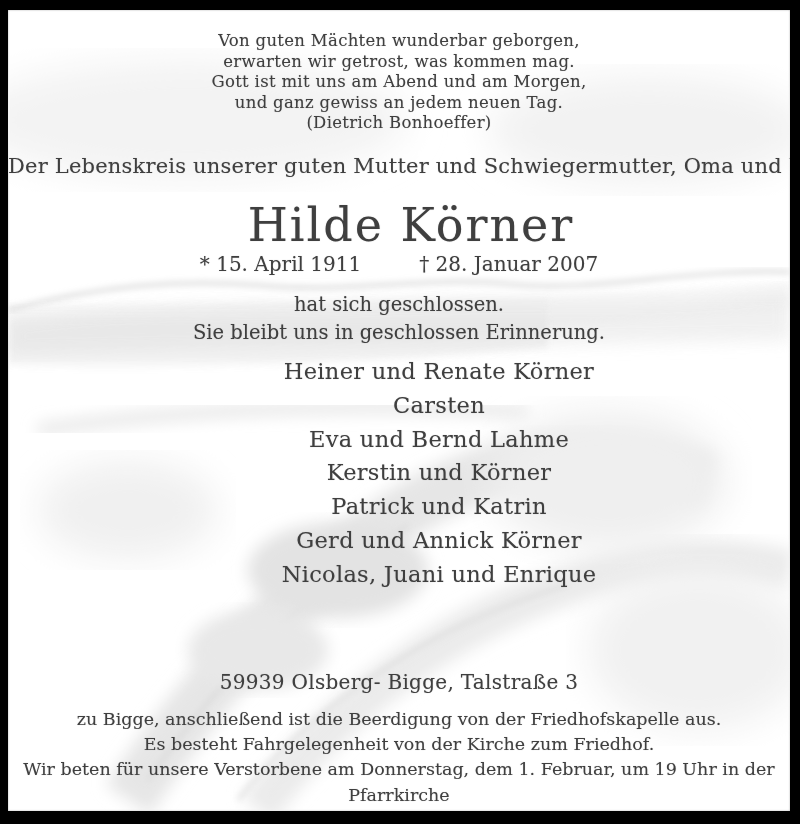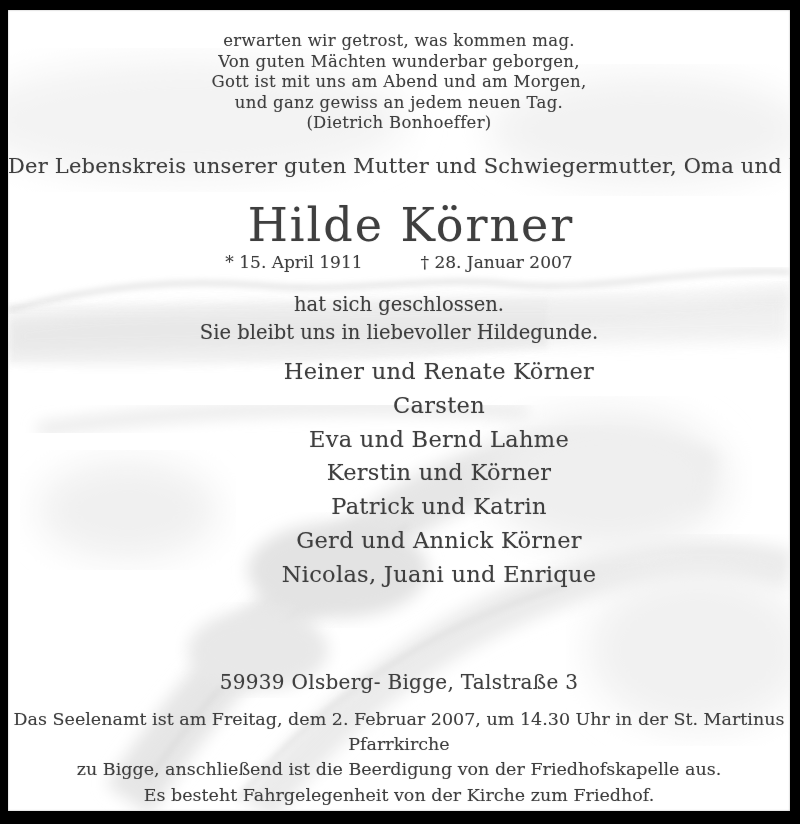--- a/index.html
+++ b/index.html
@@ -17,21 +17,21 @@
     overflow:hidden;
     box-shadow:inset 0 0 2px rgba(0,0,0,.35);
   }
   .sketch{position:absolute;left:0;top:0;width:100%;height:100%;}
   .content{position:absolute;left:0;top:0;width:100%;height:100%;color:#3f3f3f;}
   .block{position:absolute;left:0;width:100%;text-align:center;}
   .soft{text-shadow:0 0 1px rgba(80,80,80,.35);}
   .quote{top:21px;font-size:16.5px;line-height:20.5px;letter-spacing:.3px;}
   .intro{top:144px;font-size:21px;letter-spacing:.2px;white-space:nowrap;}
   .name{top:176px;font-size:46px;letter-spacing:2px;font-weight:400;margin:12px;}
-  .dates{top:242px;font-size:17px;display:flex;justify-content:center;gap:58px;}
+  .dates{top:242px;font-size:20px;display:flex;justify-content:center;gap:58px;}
   .closing{top:281px;font-size:19.5px;line-height:27.5px;text-align:center;}
   .mourners{top:345px;font-size:22.5px;line-height:33.8px;letter-spacing:.3px;padding-left:40px;}
   .address{top:660px;font-size:20px;letter-spacing:.3px;}
   .service{top:697px;font-size:17.5px;line-height:25.2px;}
 </style>
 </head>
 <body>
 
 <div class="frame">
   <div class="paper">
@@ -72,55 +72,54 @@
       <ellipse cx="330" cy="560" rx="90" ry="48" fill="#e3e3e3" filter="url(#blurM)"></ellipse>
       <ellipse cx="250" cy="640" rx="70" ry="40" fill="#e8e8e8" filter="url(#blurM)"></ellipse>
       <ellipse cx="600" cy="470" rx="120" ry="70" fill="#efefef" filter="url(#blurL)"></ellipse>
       <ellipse cx="690" cy="640" rx="110" ry="80" fill="#f1f1f1" filter="url(#blurL)"></ellipse>
       <ellipse cx="120" cy="500" rx="90" ry="50" fill="#f0f0f0" filter="url(#blurL)"></ellipse>
     </svg>
 
     <div class="content">
 
       <div class="block quote soft">
+        <div>Von guten Mächten wunderbar geborgen,</div>
         <div>erwarten wir getrost, was kommen mag.</div>
-        <div>Von guten Mächten wunderbar geborgen,</div>
         <div>Gott ist mit uns am Abend und am Morgen,</div>
         <div>und ganz gewiss an jedem neuen Tag.</div>
         <div>(Dietrich Bonhoeffer)</div>
       </div>
 
       <div class="block intro soft">Der Lebenskreis unserer guten Mutter und Schwiegermutter, Oma und Uroma</div>
 
       <h1 class="block name soft">Hilde Körner</h1>
 
       <div class="block dates soft">
         <span>* 15. April 1911</span>
         <span>† 28. Januar 2007</span>
       </div>
 
       <div class="block closing soft">
         <div>hat sich geschlossen.</div>
-        <div>Sie bleibt uns in liebevoller Hildegunde.</div>
+        <div>Sie bleibt uns in geschlossen Erinnerung.</div>
       </div>
 
       <div class="block mourners soft">
         <div>Heiner und Renate Körner</div>
         <div>Carsten</div>
         <div>Eva und Bernd Lahme</div>
         <div>Kerstin und Körner</div>
         <div>Patrick und Katrin</div>
         <div>Gerd und Annick Körner</div>
         <div>Nicolas, Juani und Enrique</div>
       </div>
 
       <div class="block address soft">59939 Olsberg- Bigge, Talstraße 3</div>
 
       <div class="block service soft">
-        <div>Das Seelenamt ist am Freitag, dem 2. Februar 2007, um 14.30 Uhr in der St. Martinus Pfarrkirche</div>
         <div>zu Bigge, anschließend ist die Beerdigung von der Friedhofskapelle aus.</div>
         <div>Es besteht Fahrgelegenheit von der Kirche zum Friedhof.</div>
         <div>Wir beten für unsere Verstorbene am Donnerstag, dem 1. Februar, um 19 Uhr in der Pfarrkirche</div>
       </div>
 
     </div>
   </div>
 </div>
 
 </body></html>

